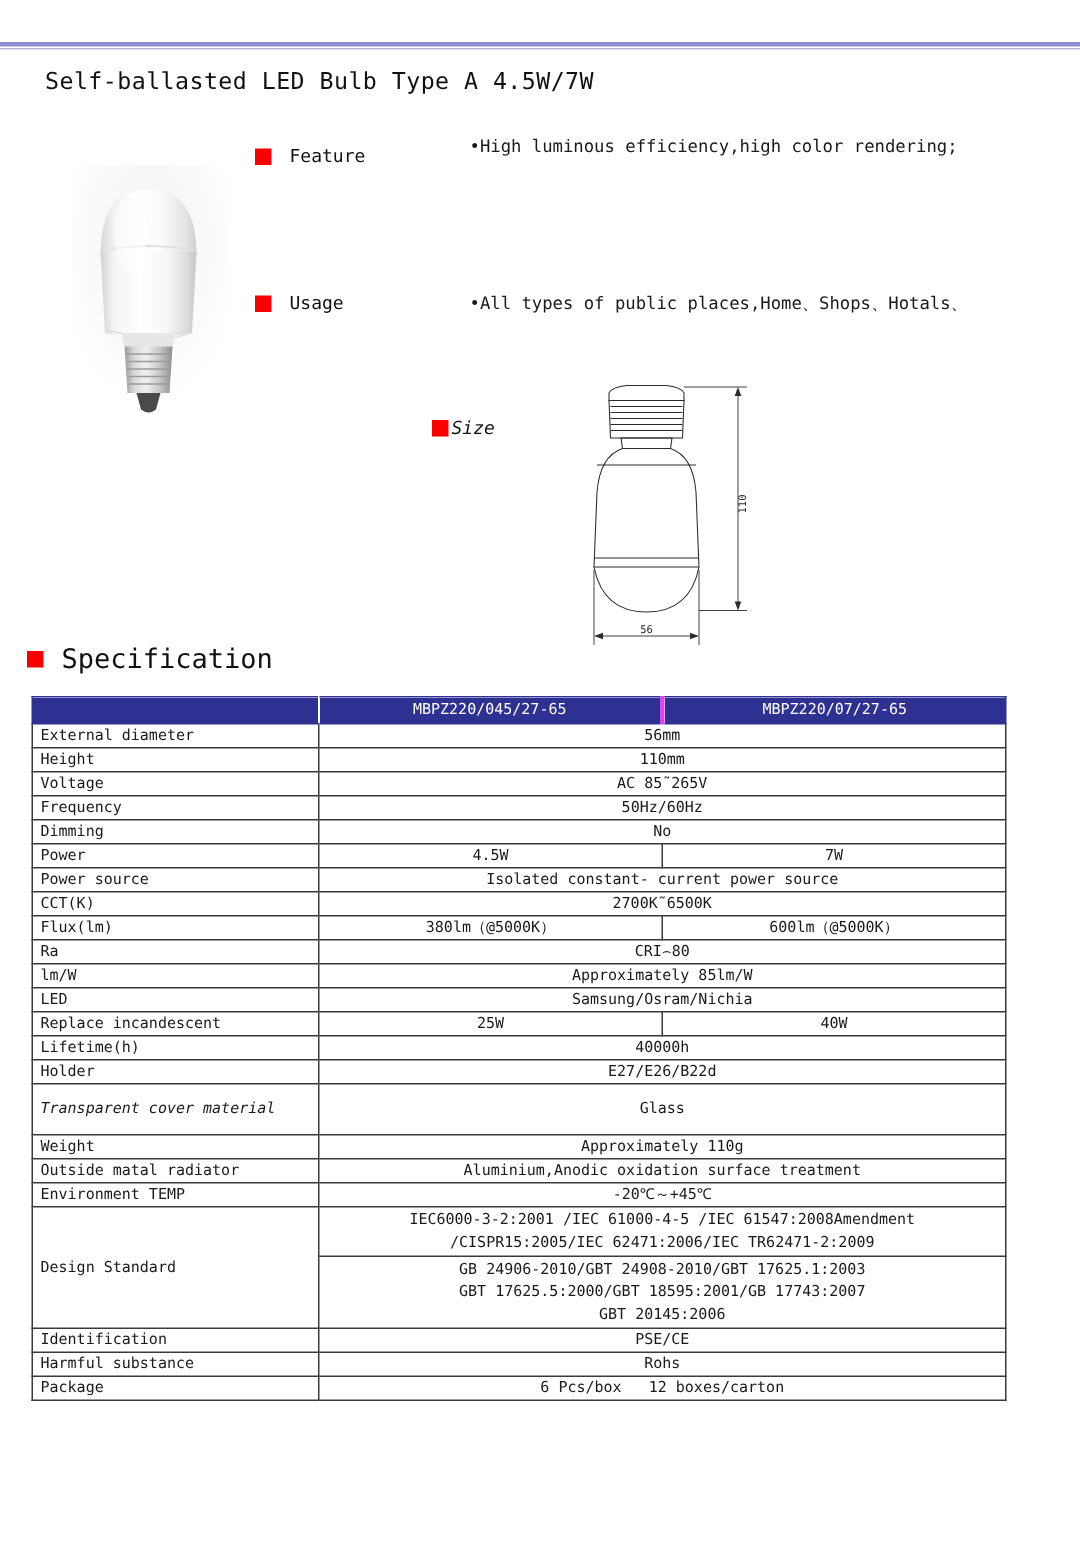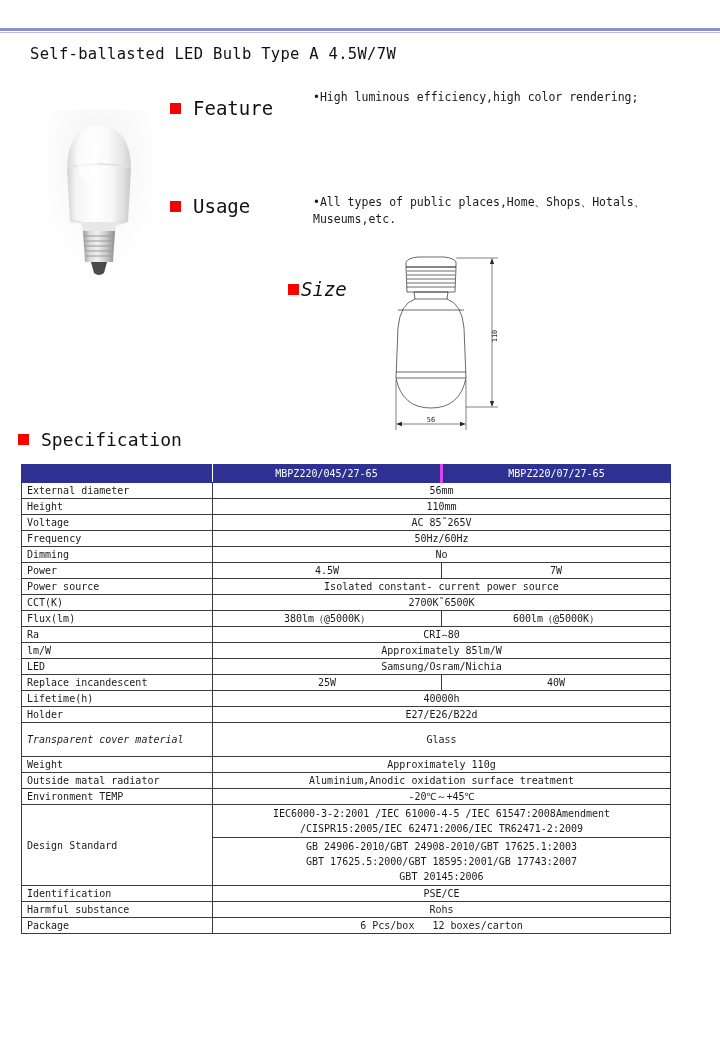--- a/index.html
+++ b/index.html
@@ -43,21 +43,21 @@
     position: absolute;
     left: 47px; top: 110px;
     width: 105px; height: 175px;
   }
 
   
   .sec-head {
     position: absolute;
     display: flex;
     align-items: center;
-    font-size: 19px;
+    font-size: 12px;
     white-space: nowrap;
     color: #111;
   }
   .sq {
     width: 11px; height: 11px;
     background: #fa0000;
     display: inline-block;
     flex: 0 0 auto;
   }
   .sec-head .lbl { margin-left: 12px; }
@@ -208,21 +208,20 @@
   <div>•High luminous efficiency,high color rendering;</div>
 </div>
 
 <div class="sec-head" id="usage-head">
   <span class="sq"></span>
   <span class="lbl">Usage</span>
 </div>
 
 <div class="bullets" id="usage-text">
   <div>•All types of public places,Home、Shops、Hotals、</div>
-  <div>Museums,etc.</div>
 </div>
 
 <div class="sec-head tight" id="size-head">
   <span class="sq"></span>
   <span class="lbl">Size</span>
 </div>
 
 <svg class="tech-drawing" viewBox="0 0 140 190">
   <g stroke="#2b2b2b" stroke-width="0.7" fill="none">
 

